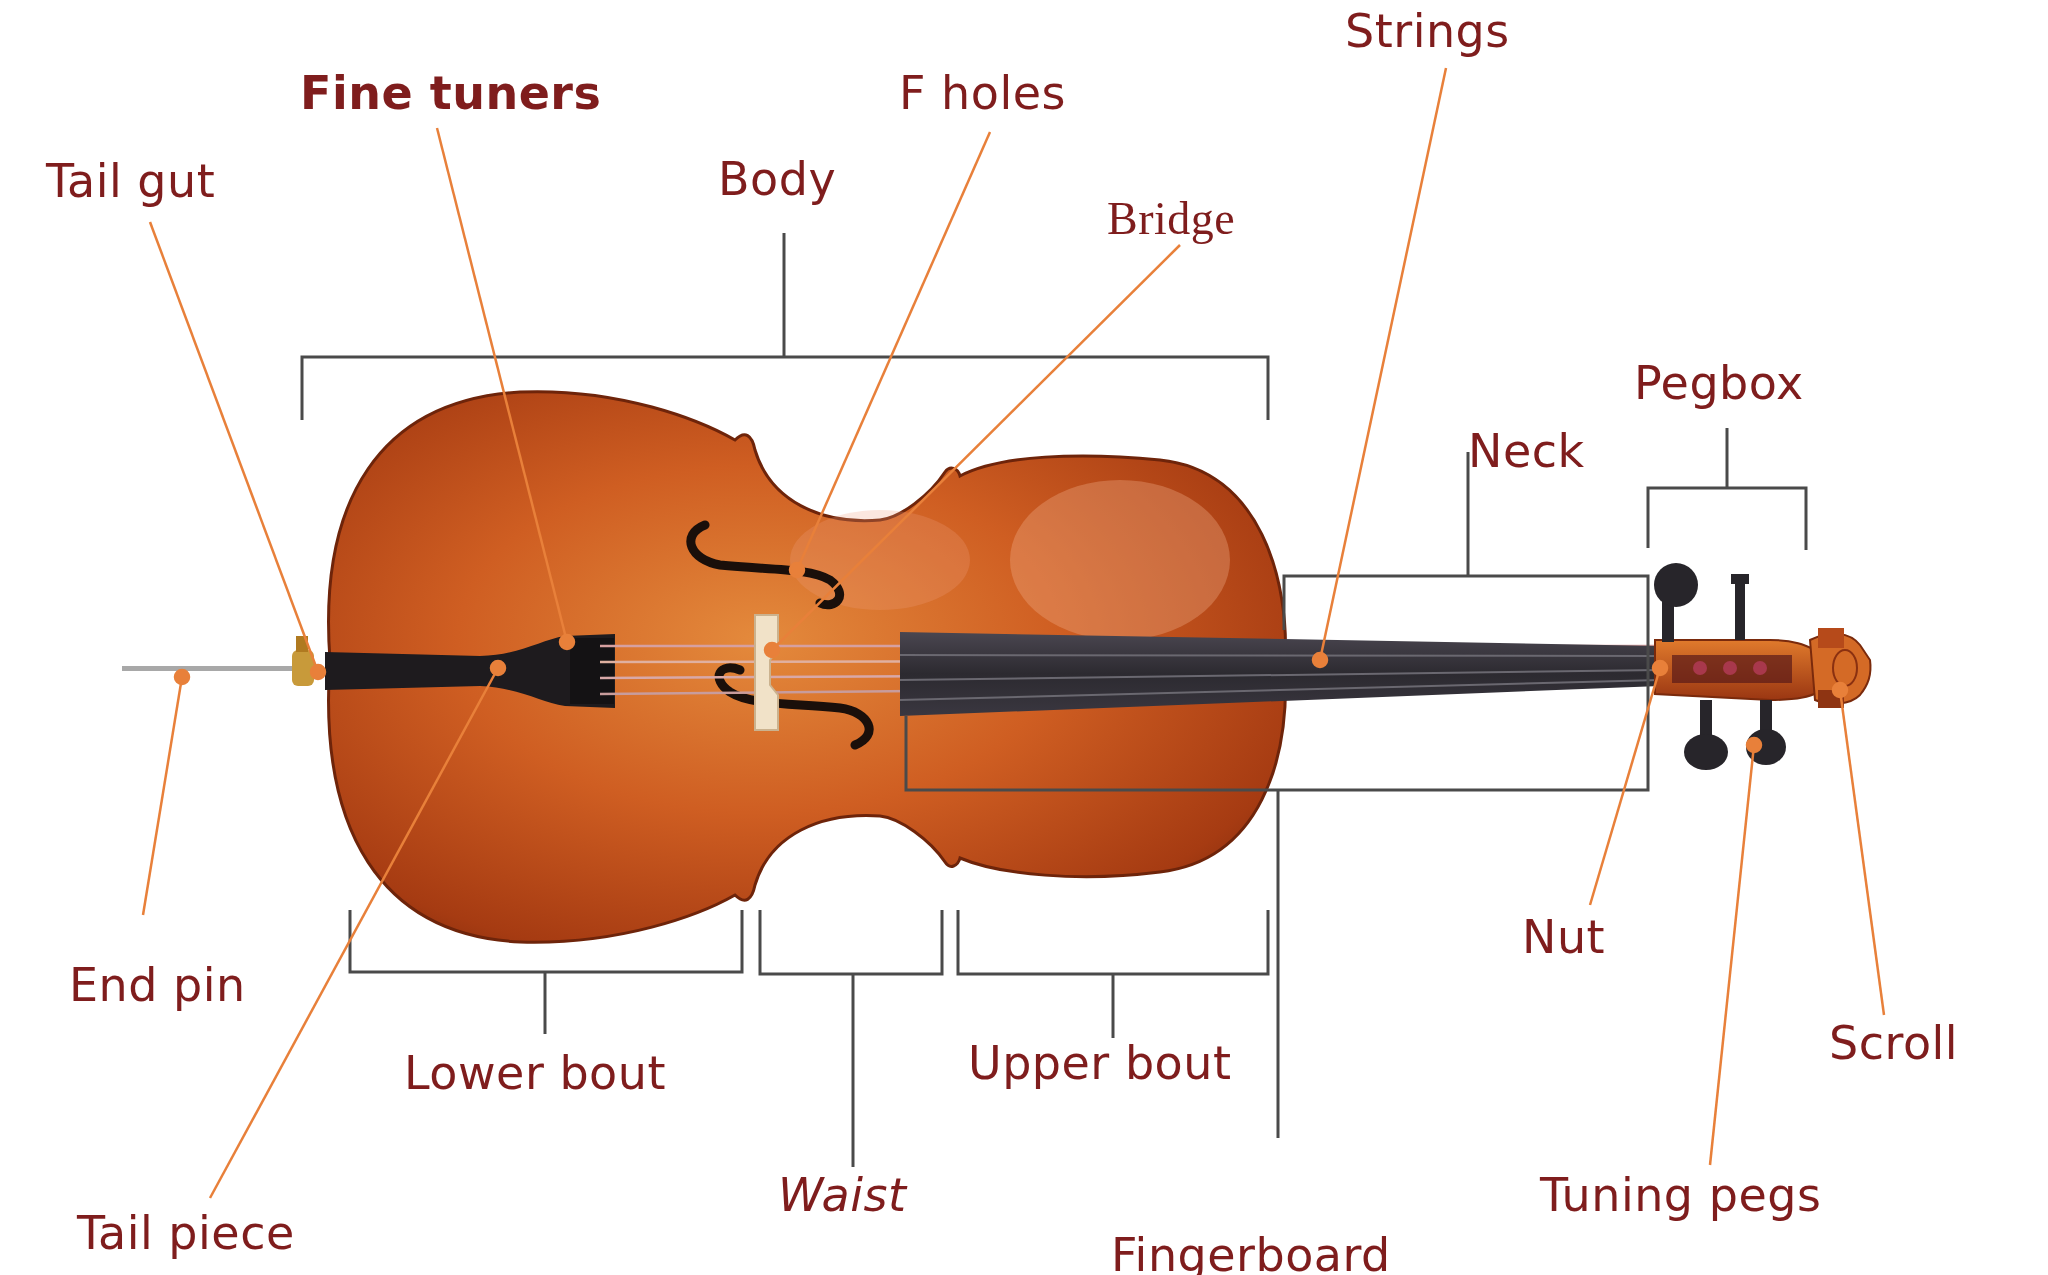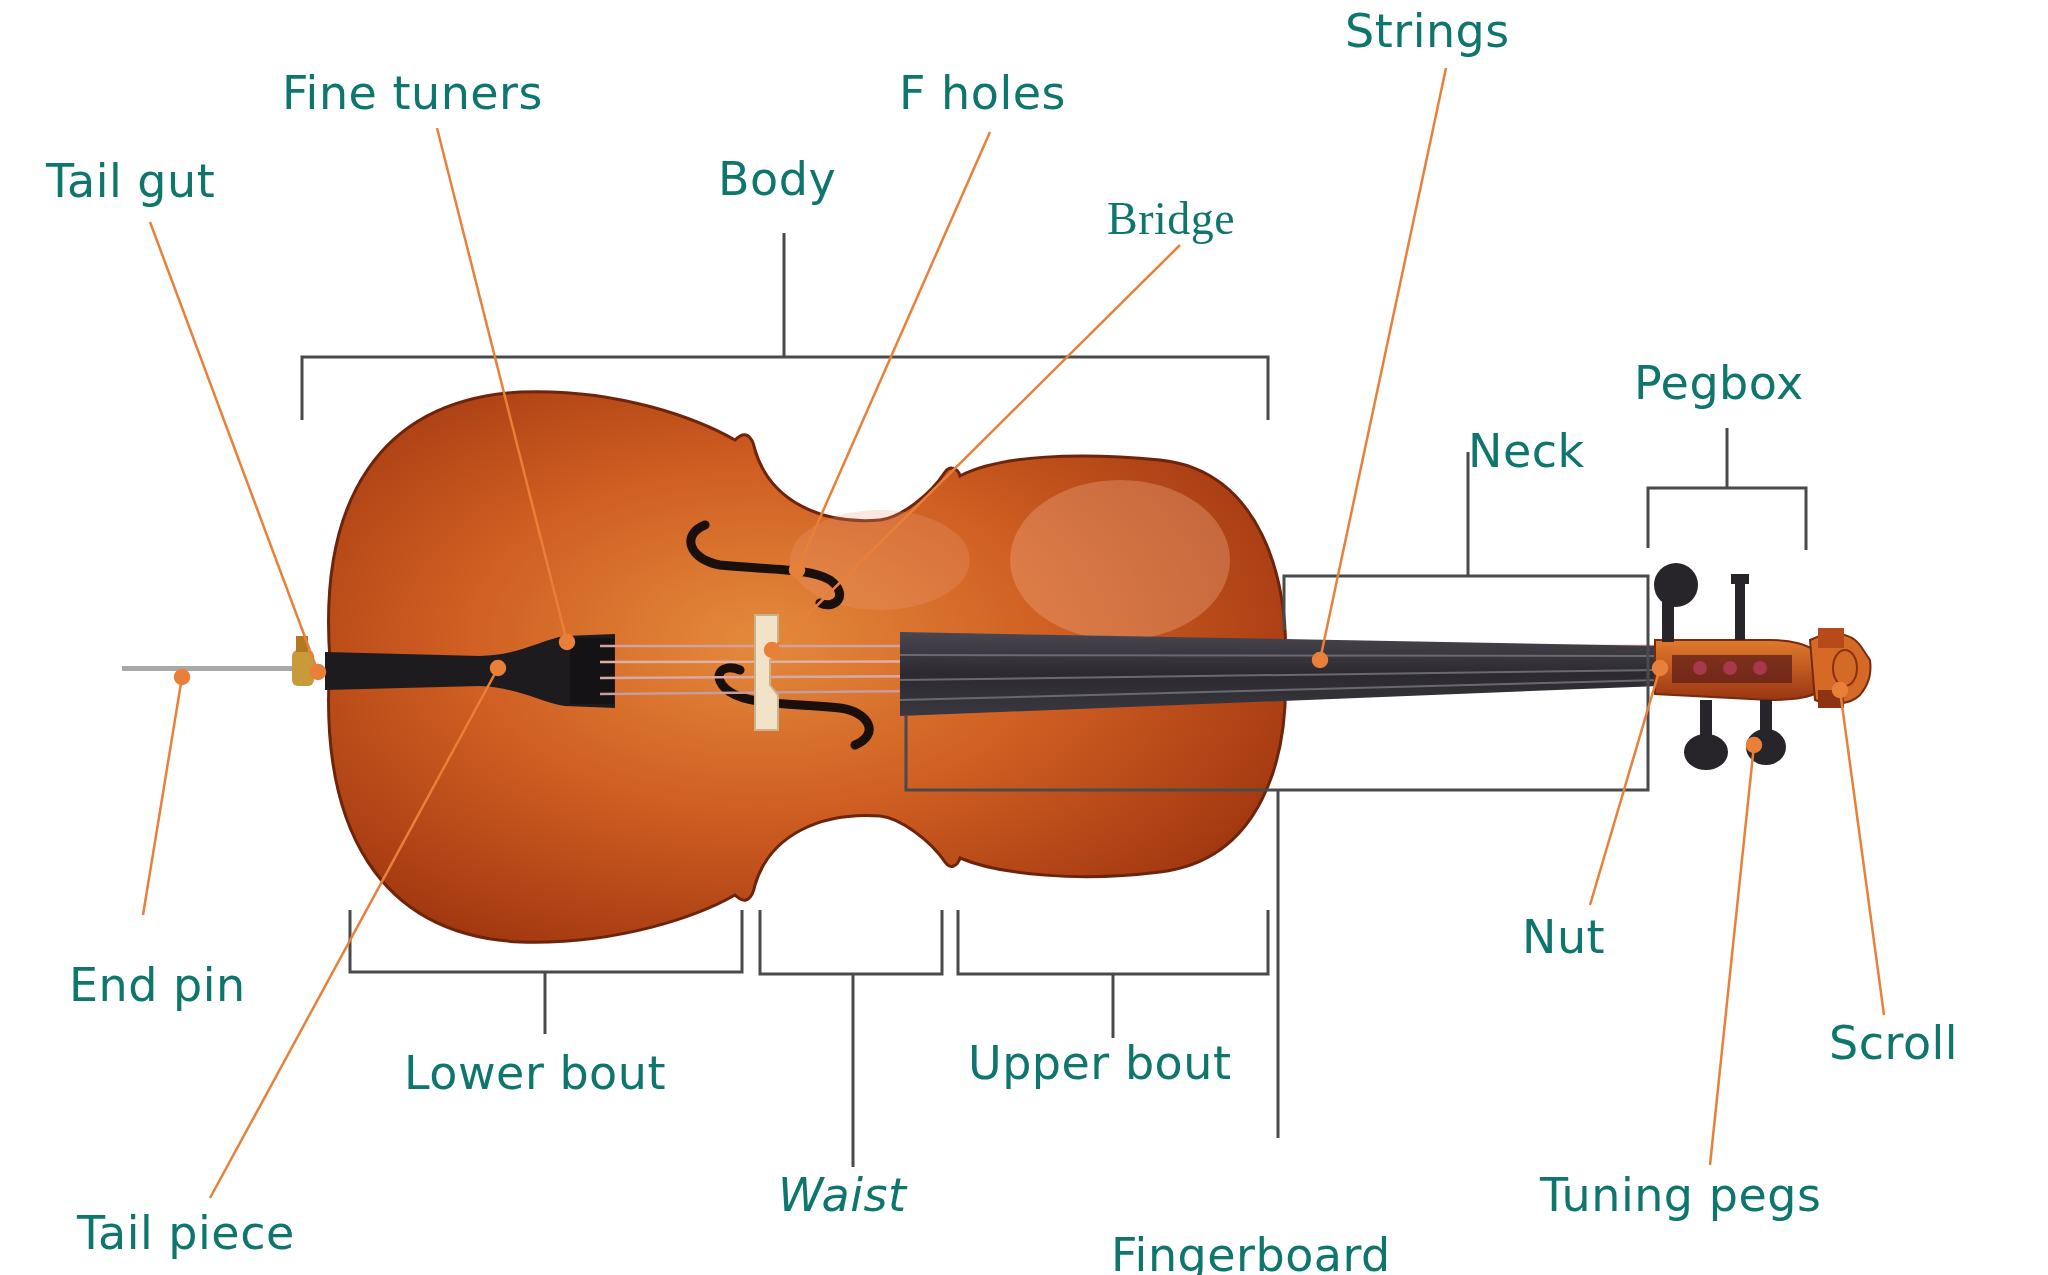--- a/index.html
+++ b/index.html
@@ -1,18 +1,18 @@
 <!DOCTYPE html>
 <html><head>
 <meta charset="utf-8">
 <style>
   html, body { margin:0; padding:0; background:#ffffff; }
   body { width:2048px; height:1275px; position:relative; overflow:hidden; font-family:"DejaVu Sans", sans-serif; }
   #art { position:absolute; left:0; top:0; width:2048px; height:1275px; }
-  .label { position:absolute; font-size:46px; color:#0f766e; white-space:nowrap; line-height:1; letter-spacing:0.5px; }
+  .label { position:absolute; font-size:46px; color:#7f1d1d; white-space:nowrap; line-height:1; letter-spacing:0.5px; }
 </style>
 </head>
 <body>
 
 <svg id="art" viewBox="0 0 2048 1275" xmlns="http://www.w3.org/2000/svg">
   <defs>
     <radialGradient id="wood" cx="0.45" cy="0.45" r="0.7">
       <stop offset="0" stop-color="#e48a3c"></stop>
       <stop offset="0.45" stop-color="#cf5e22"></stop>
       <stop offset="0.85" stop-color="#a63b12"></stop>
@@ -151,21 +151,21 @@
     <line x1="1590" y1="905" x2="1660" y2="668"></line>
       <circle cx="1660" cy="668" r="7"></circle>
     <line x1="1884" y1="1015" x2="1840" y2="690"></line>
       <circle cx="1840" cy="690" r="7"></circle>
     <line x1="1710" y1="1165" x2="1754" y2="745"></line>
       <circle cx="1754" cy="745" r="7"></circle>
   </g>
 </svg>
 
 <div class="label" style="left:1345px; top:8px;">Strings</div>
-<div class="label" style="left:282px; top:70px;">Fine tuners</div>
+<div class="label" style="left:300px; top:70px;font-weight:bold;">Fine tuners</div>
 <div class="label" style="left:899px; top:70px;">F holes</div>
 <div class="label" style="left:46px; top:158px;">Tail gut</div>
 <div class="label" style="left:718px; top:156px;">Body</div>
 <div class="label" style="left:1107px; top:196px;font-family:Liberation Serif, serif;">Bridge</div>
 <div class="label" style="left:1468px; top:392px;margin-top:36px;">Neck</div>
 <div class="label" style="left:1634px; top:360px;">Pegbox</div>
 <div class="label" style="left:69px; top:938px;margin-top:24px;">End pin</div>
 <div class="label" style="left:1522px; top:914px;">Nut</div>
 <div class="label" style="left:1829px; top:1020px;">Scroll</div>
 <div class="label" style="left:404px; top:1050px;">Lower bout</div>

